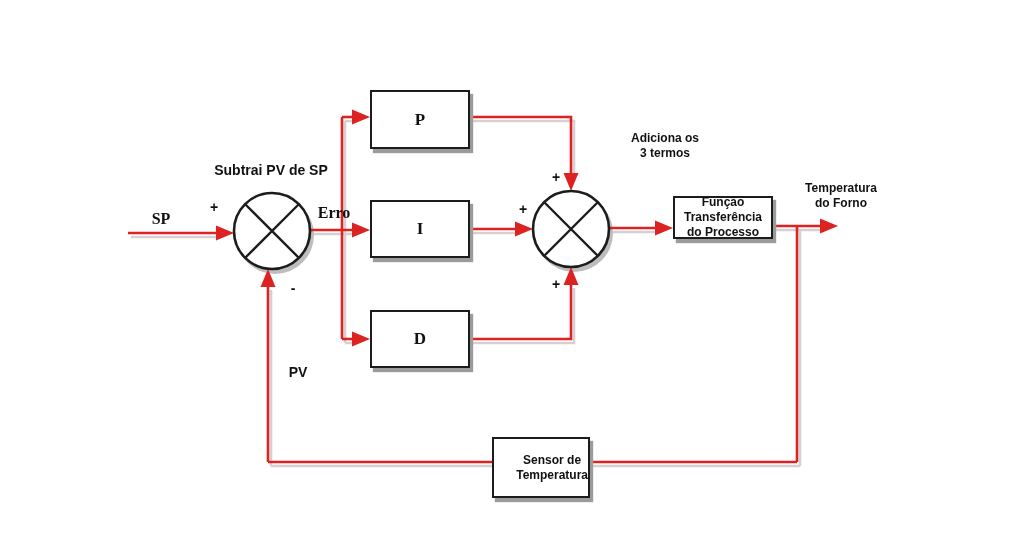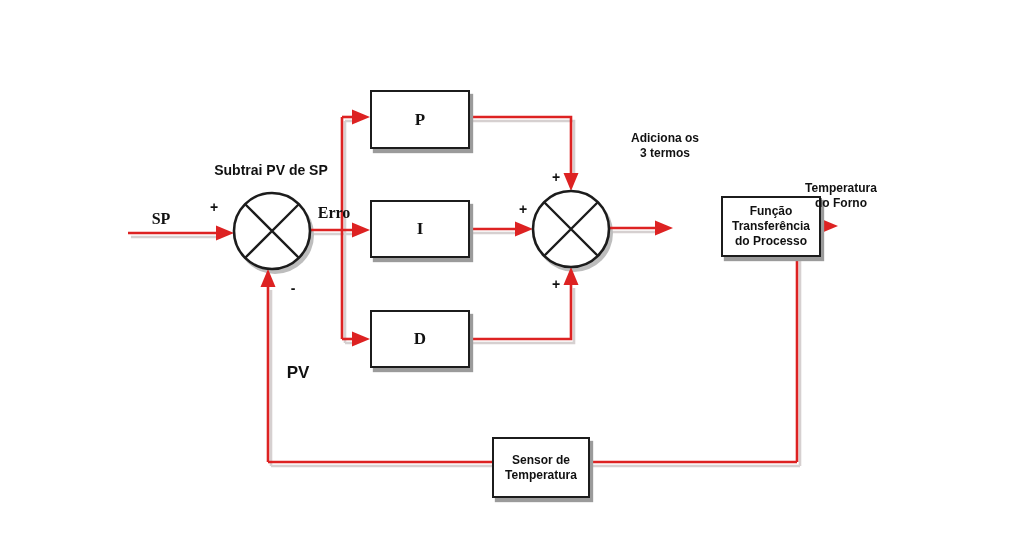--- a/index.html
+++ b/index.html
@@ -122,42 +122,42 @@
   </div>
 
   <div class="block" style="left:370px;top:200px;width:100px;height:58px;">
     <span class="pid-label">I</span>
   </div>
 
   <div class="block" style="left:370px;top:310px;width:100px;height:58px;">
     <span class="pid-label">D</span>
   </div>
 
-  <div class="block" style="left:673px;top:196px;width:100px;height:61px;margin-left:48px;">
+  <div class="block" style="left:673px;top:196px;width:100px;height:43px;">
     <span class="block-label">Função
 Transferência
 do Processo</span>
   </div>
 
-  <div class="block" style="left:492px;top:437px;width:98px;height:61px;">
+  <div class="block" style="left:492px;top:437px;width:98px;height:61px;justify-content:flex-end;">
     <span class="block-label">Sensor de
 Temperatura</span>
   </div>
 
   <div class="flabel signal-serif" style="left:152px;top:218px;margin-left:9px;">SP</div>
 
   <div class="flabel sign" style="left:214px;top:207px;">+</div>
 
   <div class="flabel" style="left:271px;top:170px;font-size:14px;">Subtrai PV de SP</div>
 
   <div class="flabel signal-serif" style="left:334px;top:212px;">Erro</div>
 
   <div class="flabel sign" style="left:293px;top:288px;">-</div>
 
-  <div class="flabel" style="left:298px;top:372px;font-size:17px;">PV</div>
+  <div class="flabel" style="left:298px;top:372px;font-size:14px;">PV</div>
 
 
   <div class="flabel" style="left:621px;top:146px;margin-left:44px;">Adiciona os
 3 termos</div>
 
   <div class="flabel sign" style="left:556px;top:177px;">+</div>
 
   <div class="flabel sign" style="left:523px;top:209px;">+</div>
 
   <div class="flabel sign" style="left:556px;top:284px;">+</div>

